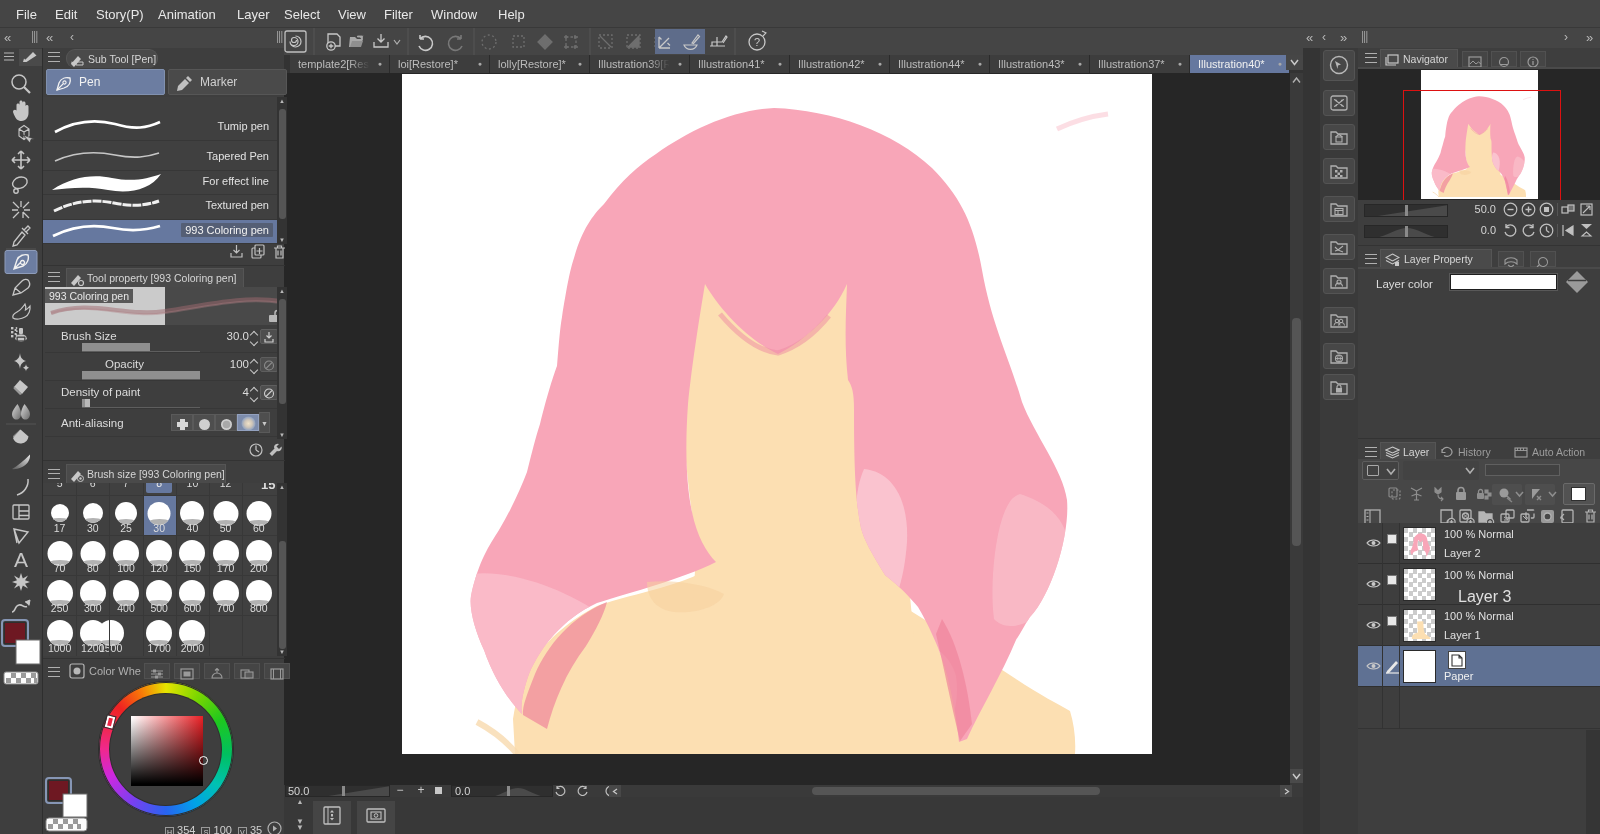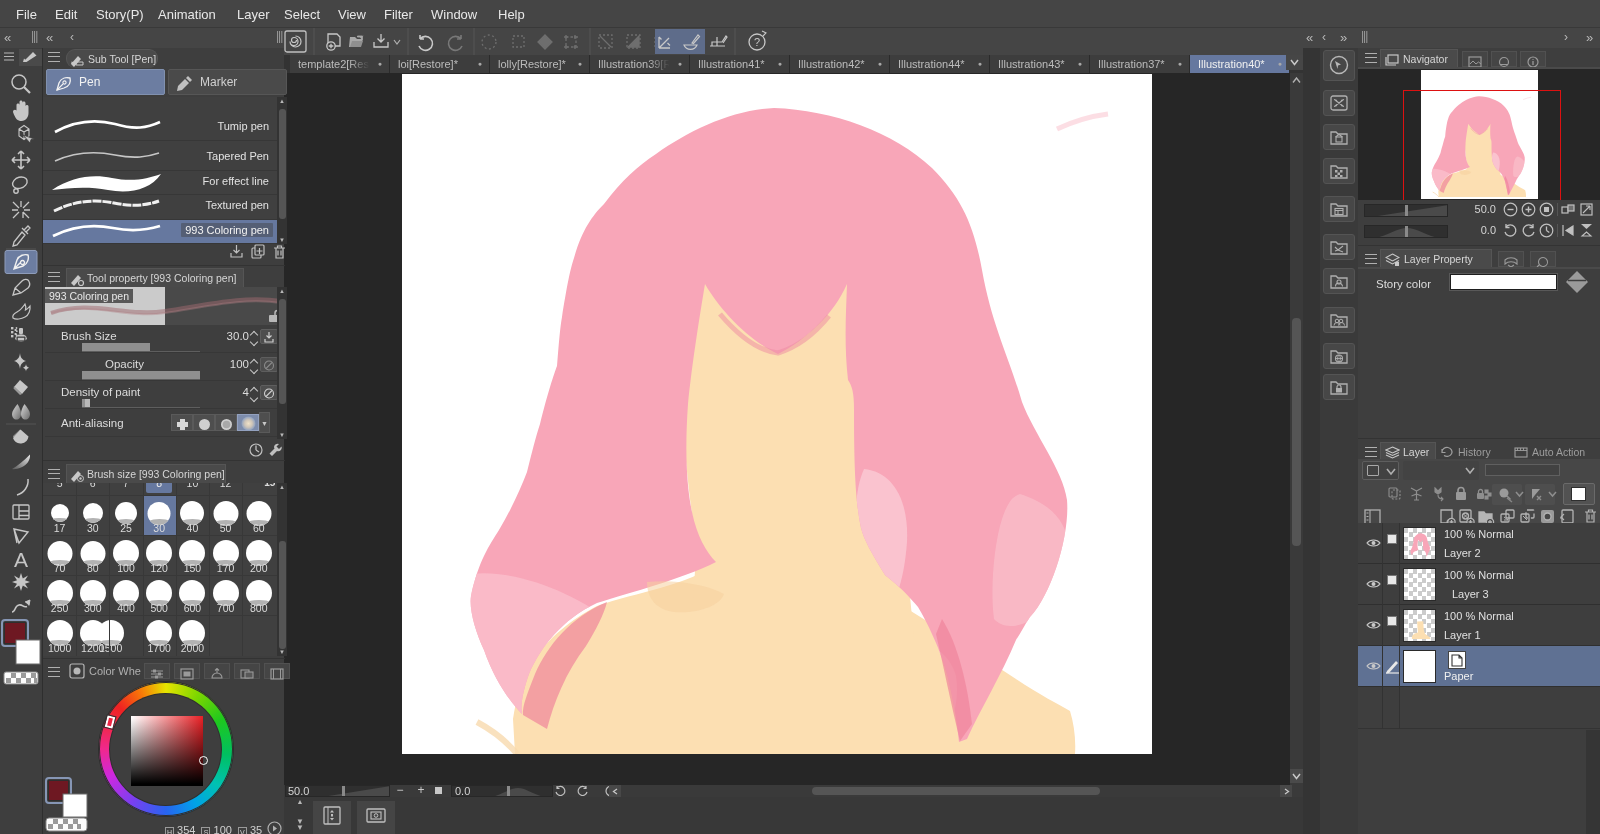--- a/index.html
+++ b/index.html
@@ -624,21 +624,21 @@
         </svg>
         <span style="margin-left:20px;">Brush size [993 Coloring pen]</span>
       </div>
       <div class="abs" id="bsgrid" style="left: 0px; top: 22px; width: 234px; height: 173px; background: rgb(64, 64, 64); overflow: hidden;">
           <div class="abs" style="left:0px;top:-6px;width:33.2px;text-align:center;font-size:10.5px;color:#dcdcdc;">5</div>
           <div class="abs" style="left:33.2px;top:-6px;width:33.2px;text-align:center;font-size:10.5px;color:#dcdcdc;">6</div>
           <div class="abs" style="left:66.4px;top:-6px;width:33.2px;text-align:center;font-size:10.5px;color:#dcdcdc;">7</div>
           <div class="abs" style="left:99.60000000000001px;top:-6px;width:33.2px;text-align:center;font-size:10.5px;color:#dcdcdc;">8</div>
           <div class="abs" style="left:132.8px;top:-6px;width:33.2px;text-align:center;font-size:10.5px;color:#dcdcdc;">10</div>
           <div class="abs" style="left:166px;top:-6px;width:33.2px;text-align:center;font-size:10.5px;color:#dcdcdc;">12</div>
-          <div class="abs" style="left:199.20000000000002px;top:-6px;width:33.2px;text-align:right;font-size:10px;color:#dcdcdc;font-weight:bold;">15</div>
+          <div class="abs" style="left:199.20000000000002px;top:-6px;width:33.2px;text-align:right;font-size:13px;color:#dcdcdc;font-weight:bold;">15</div>
           <div class="abs" style="left:99.6px;top:12px;width:33.2px;height:41px;background:#66789f;"></div>
           <div class="abs" style="left:103px;top:-8px;width:26px;height:18px;background:#66789f;border-radius:2px;"></div>
           <div class="abs" style="left:99.6px;top:-6px;width:33.2px;text-align:center;font-size:10.5px;color:#e8e8e8;">8</div>
           <div class="bscell" style="left:0px;top:13px;">
             <div class="circ" style="width:18px;height:18px;top:8px;">
               <div class="base"></div>
             </div>
             <div class="num">17</div>
           </div>
           <div class="bscell" style="left:33.2px;top:13px;">
@@ -1058,21 +1058,21 @@
       </div>
       <div class="cwtab" style="left:140px;top:5px;"><svg width="16" height="12" viewBox="0 0 16 12">
             <path d="M2 4 C5 1 11 1 14 4 L14 8 C11 5 5 5 2 8 Z" fill="none" stroke="#9a9a9a" stroke-width="1.1"></path>
             <path d="M5 9 l3 2 3 -2" fill="none" stroke="#9a9a9a" stroke-width="1.1"></path>
           </svg></div>
       <div class="cwtab" style="left:172px;top:5px;"><svg width="16" height="12" viewBox="0 0 16 12">
             <circle cx="8" cy="6" r="4.5" fill="none" stroke="#9a9a9a" stroke-width="1.1" transform="rotate(-20 8 6)"></circle>
             <path d="M4 9 l-2 2" stroke="#9a9a9a" stroke-width="1.1"></path>
           </svg></div>
       <div class="abs" style="left:0;top:21px;width:242px;height:2px;background:#4a4a4a;"></div>
-      <div class="abs" style="left:18px;top:32px;font-size:11.5px;color:#dcdcdc;">Story color</div>
+      <div class="abs" style="left:18px;top:32px;font-size:11.5px;color:#dcdcdc;">Layer color</div>
       <div class="abs" style="left:92px;top:28px;width:107px;height:16px;background:#ffffff;border:1px solid #1e1e1e;box-shadow:0 0 0 1px #595959;"></div>
       <svg class="abs" style="left:206px;top:24px;" width="26" height="24" viewBox="0 0 26 24">
         <path d="M13 1 L24 12 L13 23 L2 12 Z" fill="#9a9a9a"></path>
         <path d="M5.5 9.5 L13 2 L20.5 9.5" stroke="#3e3e3e" stroke-width="0" fill="none"></path>
         <path d="M4 10.5 h18" stroke="#3e3e3e" stroke-width="1.5"></path>
       </svg>
     </div>
 
     <div class="abs" id="layerpanel" style="left:0;top:390px;width:242px;height:396px;border-top:1px solid #333;">
       <div class="abs hdrbars" style="left:7px;top:8px;"></div>
@@ -1222,21 +1222,21 @@
             <div class="abs" style="left:86px;top:24px;font-size:11px;color:#e0e0e0;">Layer 2</div>
           </div>
           <div class="lrow" style="top:41px;">
             <svg class="abs" style="left:8px;top:14px;" width="15" height="12" viewBox="0 0 15 12">
               <path d="M1 6 C4 2 11 2 14 6 C11 10 4 10 1 6 Z" fill="none" stroke="#c8c8c8" stroke-width="1.2"></path>
               <circle cx="7.5" cy="6" r="2" fill="#c8c8c8"></circle>
             </svg>
             <div class="abs" style="left:29px;top:11px;width:10px;height:10px;background:#e8e8e8;border:1px solid #777;"></div>
             <div class="abs checker" style="left:45px;top:4px;width:33px;height:33px;border:1px solid #2a2a2a;overflow:hidden;"></div>
             <div class="abs" style="left:86px;top:5px;font-size:11px;color:#e0e0e0;">100 % Normal</div>
-            <div class="abs" style="left:86px;top:24px;font-size:11px;color:#e0e0e0;padding-left:8px;">Layer 3</div>
+            <div class="abs" style="left:92px;top:24px;font-size:16px;color:#e0e0e0;padding-left:8px;">Layer 3</div>
           </div>
           <div class="lrow" style="top:82px;">
             <svg class="abs" style="left:8px;top:14px;" width="15" height="12" viewBox="0 0 15 12">
               <path d="M1 6 C4 2 11 2 14 6 C11 10 4 10 1 6 Z" fill="none" stroke="#c8c8c8" stroke-width="1.2"></path>
               <circle cx="7.5" cy="6" r="2" fill="#c8c8c8"></circle>
             </svg>
             <div class="abs" style="left:29px;top:11px;width:10px;height:10px;background:#e8e8e8;border:1px solid #777;"></div>
             <div class="abs checker" style="left:45px;top:4px;width:33px;height:33px;border:1px solid #2a2a2a;overflow:hidden;"><svg width="33" height="33" viewBox="-130 -110 1010 900" preserveAspectRatio="none">
                 <path d="M113 680 L111 645 C114 625 120 605 130 588 C145 565 170 545 195 532 C235 518 285 512 318 488 L302 440 L462 440 L456 495 C470 512 490 526 512 539 C546 560 582 584 614 605 C638 621 656 630 668 637 C672 650 674 665 673 680 Z" fill="#fcdfb2"></path>
                 <path d="M272 205 L460 200 L468 340 C470 420 485 475 508 522 L512 565 L288 565 L295 470 C286 430 276 300 272 225 Z" fill="#fcdfb2"></path>

